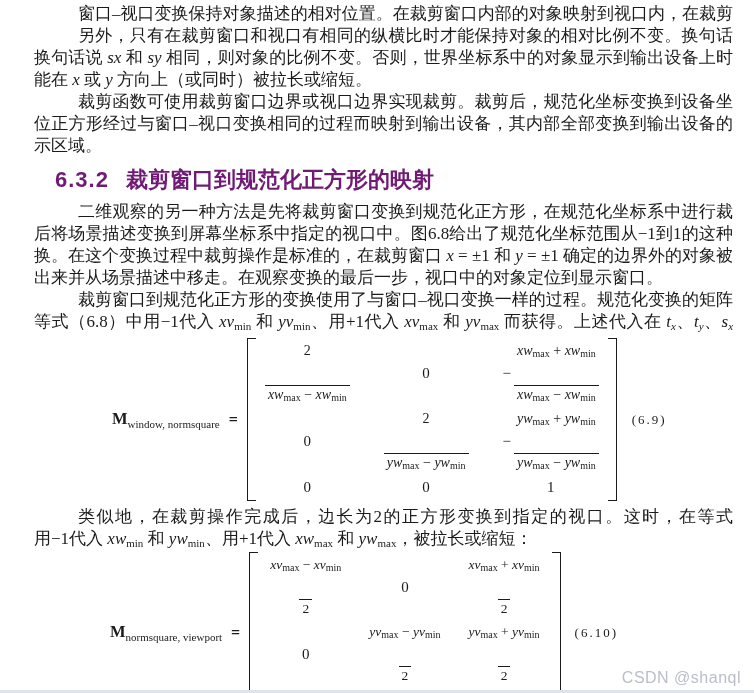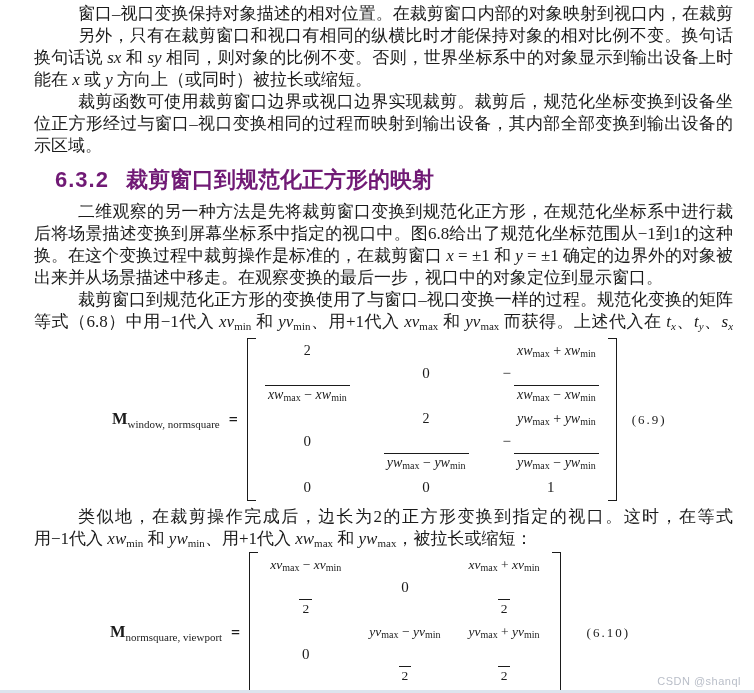--- a/index.html
+++ b/index.html
@@ -40,26 +40,26 @@
   .eq-eq69 .mgrid{column-gap:34px;}
   .eq-eq610 .mgrid{column-gap:22px;}
   .mcell{font-size:15px;display:inline-flex;align-items:center;white-space:nowrap;}
   .frac{display:inline-flex;flex-direction:column;align-items:center;font-size:14px;line-height:1.2;}
   .eq-eq610 .frac{font-size:13.5px;align-items:center;}
   .frac .num{padding:0 3px 1px;}
   .frac .den{border-top:1.4px solid #1b1b1b;padding:1px 3px 0;margin-top:24px;}
   .frac .s-sub{font-size:10px;vertical-align:-2px;}
   .msign{margin-right:3px;font-size:15px;}
   .eq-number{margin-left:15px;font-size:13px;letter-spacing:2px;white-space:nowrap;}
-  .eq-eq610 .eq-number{margin-left:26px;}
+  .eq-eq610 .eq-number{margin-left:14px;}
 
   .watermark{
     position:absolute;right:13px;bottom:6px;
     font-family:"Liberation Sans","DejaVu Sans",sans-serif;
-    font-size:11px;color:#b9bec8;letter-spacing:0.5px;
+    font-size:16px;color:#b9bec8;letter-spacing:0.5px;
   }
   .bottom-strip{position:absolute;left:0;right:0;bottom:0;height:3px;background:#dde4ee;}
 </style>
 </head>
 <body>
 
 <div class="page">
   <div id="content" class="content">
       <div class="para">
         <div class="line indent fill"><span>窗口–视口变换保持对象描述的相对位置。在裁剪窗口内部的对象映射到视口内，在裁剪窗口</span></div>

